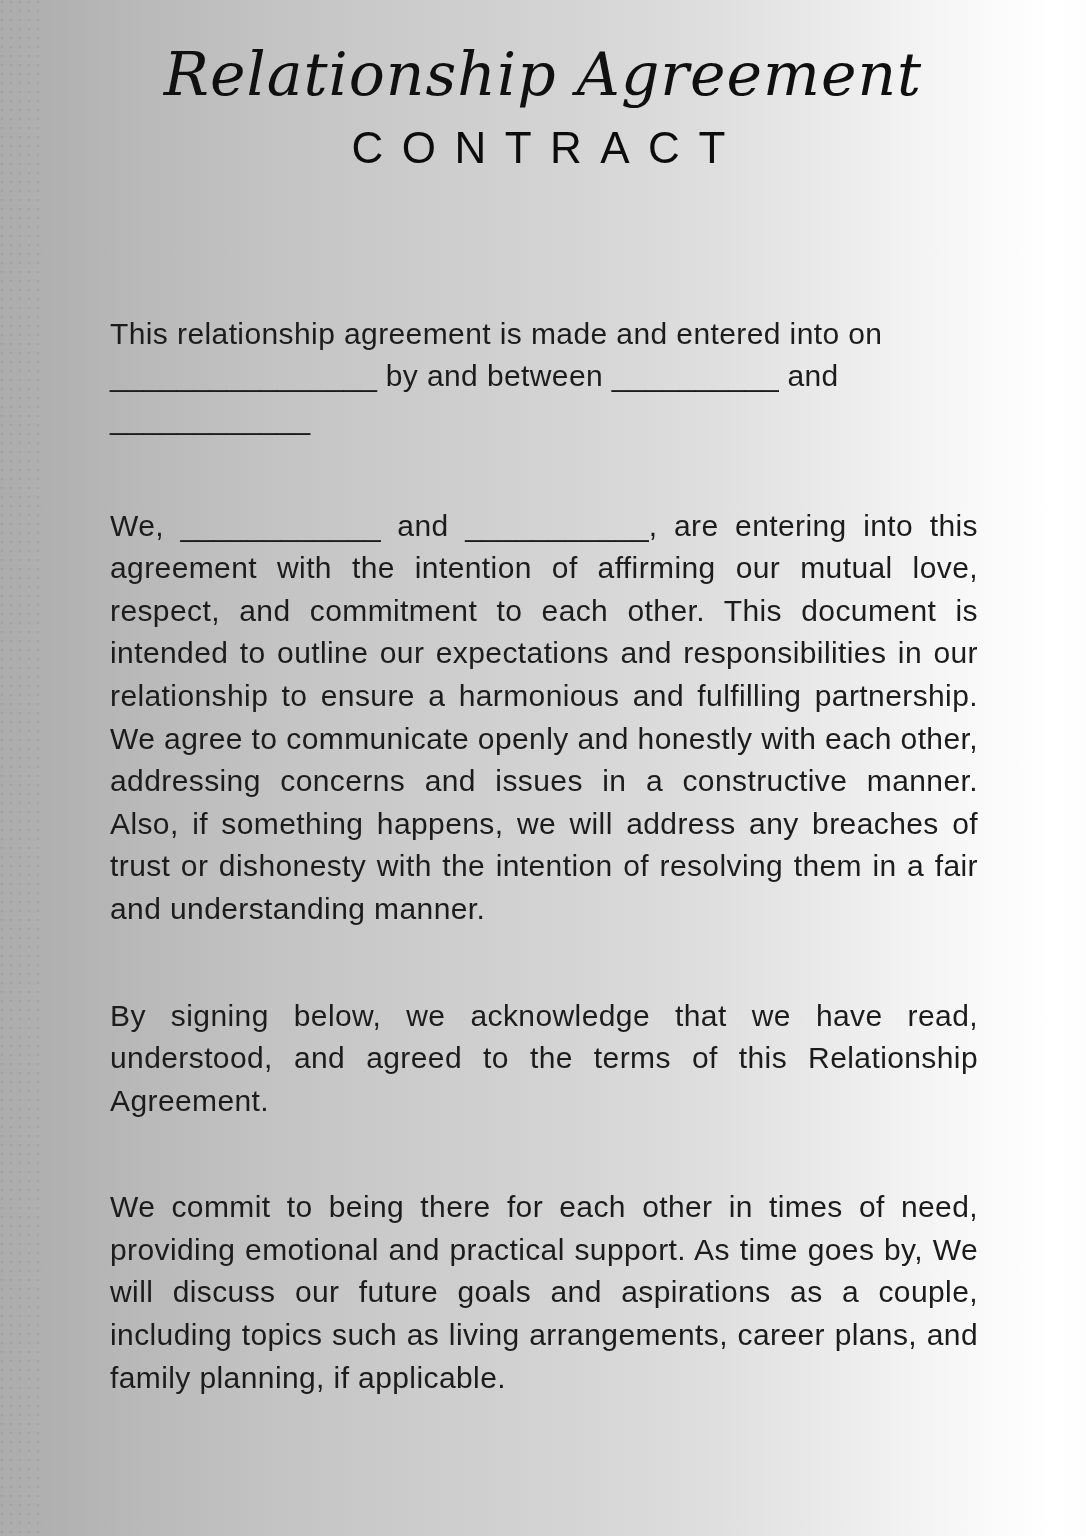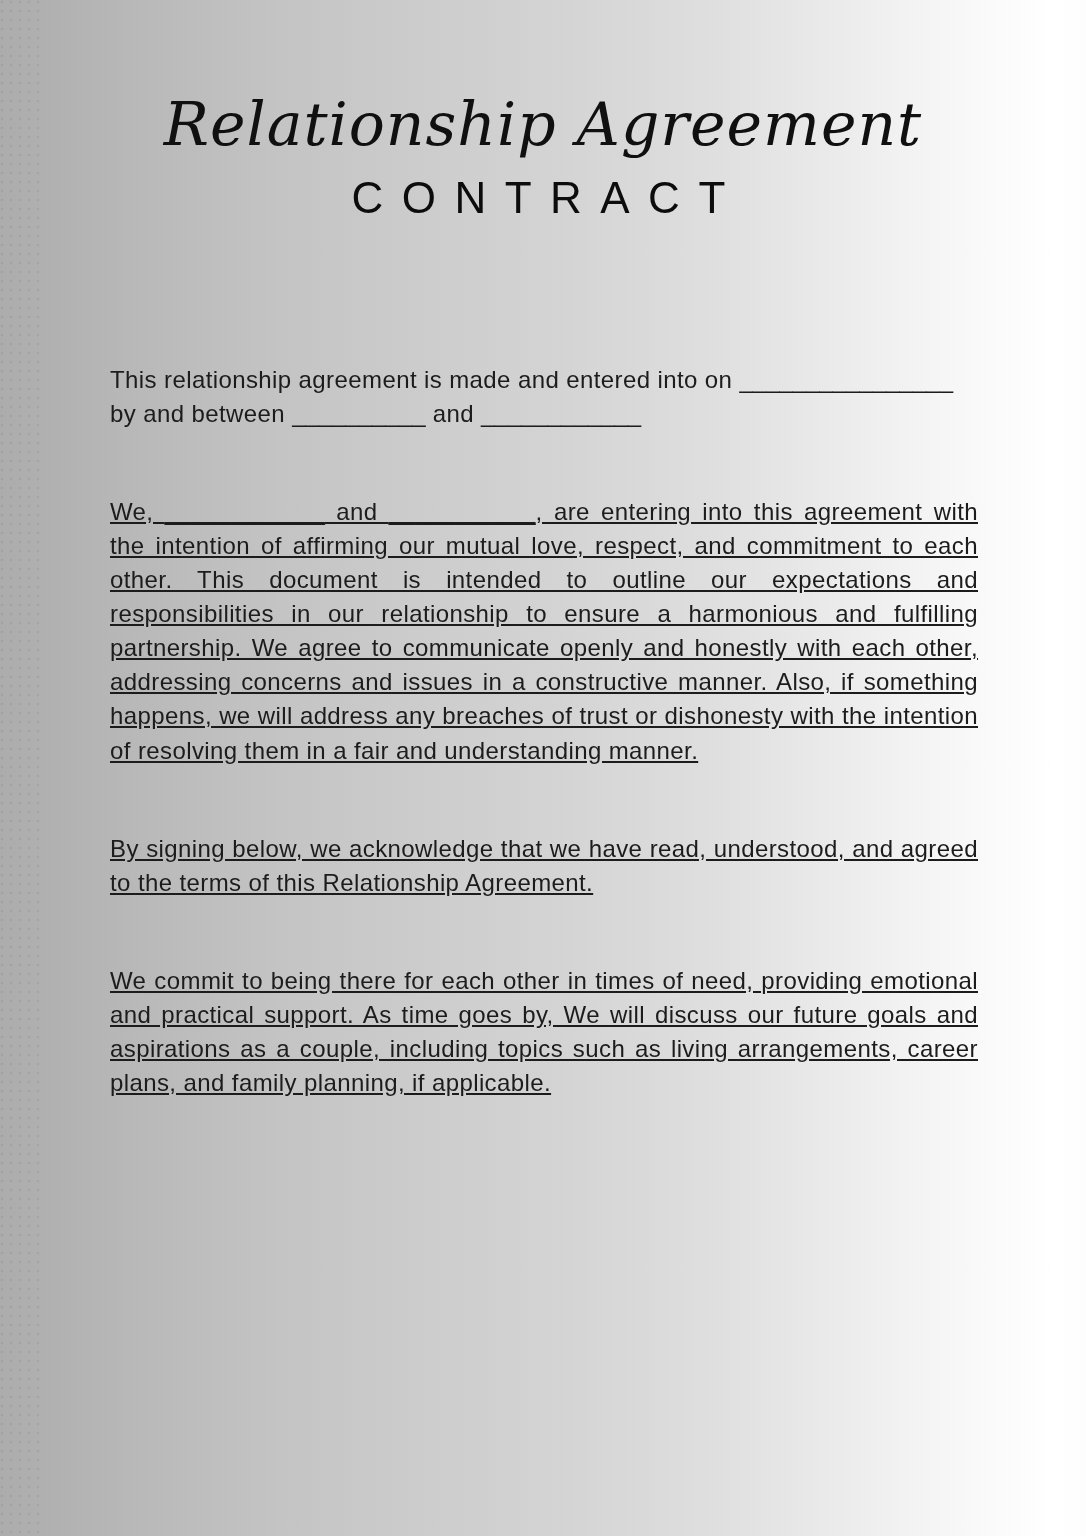--- a/index.html
+++ b/index.html
@@ -28,21 +28,21 @@
   .edge-dots {
     position: absolute;
     left: 0; top: 0; bottom: 0;
     width: 44px;
     background-image: radial-gradient(circle at 2px 2px, rgba(70,70,70,0.10) 1.1px, transparent 1.7px);
     background-size: 9px 9px;
     pointer-events: none;
   }
 
   .doc-header {
-    padding-top: 90px;
+    padding-top: 40px;
     text-align: center;
     color: #0e0e0e;
   }
 
   .title-script {
     font-family: "DejaVu Serif", serif;
     font-style: italic;
     font-weight: 400;
     font-size: 60px;
     line-height: 1.15;
@@ -59,28 +59,28 @@
     letter-spacing: 0.42em;
     text-indent: 0.21em;
     color: #0c0c0c;
   }
 
   .doc-body {
     margin: 138px 108px 0 110px;
   }
 
   .para {
-    font-size: 24px;
+    font-size: 30px;
     line-height: 1.42;
     letter-spacing: 0.4px;
     color: #1c1c1c;
     margin-bottom: 64px;
   }
   .para.left { text-align: left; }
-  .para.justify { text-align: justify; text-decoration: underline; }
+  .para.justify { text-align: justify; }
 
   .blank { white-space: nowrap; letter-spacing: 0; }
 </style>
 </head>
 <body>
 
 <div class="page">
   <div class="edge-dots"></div>
 
   <header class="doc-header">

